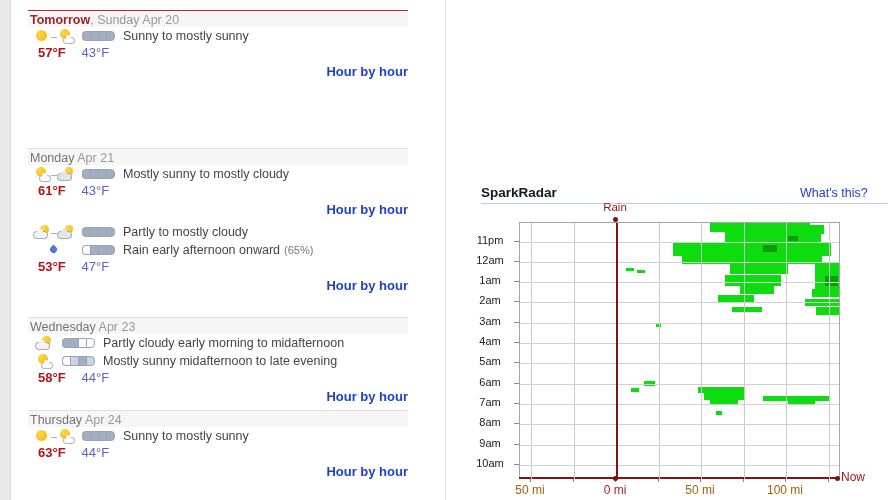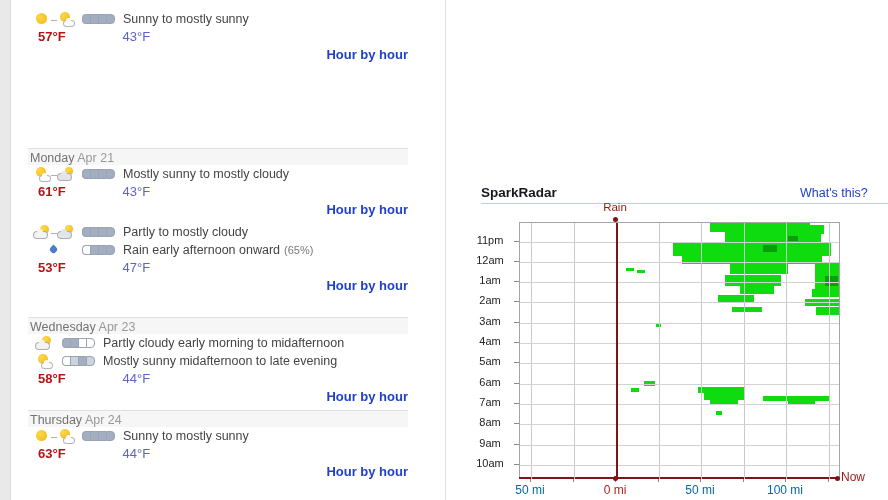--- a/index.html
+++ b/index.html
@@ -21,21 +21,21 @@
   .dash{color:#999;font-size:11px;margin:0 1px;}
   .bar{display:inline-flex;flex:none;margin:0 8px 0 6px;}
   .seg{width:7px;height:8px;border:1px solid #98a3b4;border-right:none;}
   .seg:first-child{border-radius:4px 0 0 4px;}
   .seg:last-child{border-radius:0 4px 4px 0;border-right:1px solid #98a3b4;}
   .seg-f{background:#a3aec0;}
   .seg-l{background:#ccd3de;}
   .seg-e{background:#fff;}
   .desc{color:#444;white-space:nowrap;}
   .note{color:#777;font-size:11px;margin-left:4px;}
-  .temps{height:16px;padding-left:10px;display:flex;align-items:center;gap:41px;}
+  .temps{height:16px;padding-left:10px;display:flex;}
   .high{color:#b31414;font-weight:700;font-size:13px;margin-right:16px;}
   .low{color:#5c63c9;font-size:13px;}
   .hbh{text-align:right;height:16px;padding-top:3px;}
   .hbh a{color:#2040cc;font-size:13px;font-weight:700;text-decoration:none;cursor:pointer;}
 
   
   .wicon{position:relative;display:inline-block;width:16px;height:14px;flex:none;}
   .sunball{position:absolute;border-radius:50%;background:radial-gradient(circle at 35% 35%,#ffd84a,#f1b60a);}
   .icon-sun .sunball{width:11px;height:11px;left:2px;top:1px;}
   .icon-mostly-sunny .sunball{width:10px;height:10px;left:2px;top:0;}
@@ -55,34 +55,35 @@
   .radar-rule{position:absolute;left:481px;top:203px;width:407px;height:1px;background:#c3cde0;}
   .radar-chart{position:absolute;left:519px;top:222px;width:319px;height:256px;border:1px solid #a5a5a5;border-bottom:none;background:#fff;overflow:hidden;}
   .vgrid{position:absolute;top:0;width:1px;height:256px;background:#c9c9c9;z-index:3;}
   .hgrid{position:absolute;left:0;width:319px;height:1px;background:#d2d2d2;z-index:3;}
   .blob{position:absolute;background:#0fdc0f;z-index:2;}
   .blob.dark{background:#0a9e0a;z-index:2;}
   .here-line{position:absolute;top:0;width:1.5px;height:256px;background:#7d1416;z-index:5;}
   .ylab{position:absolute;width:46px;text-align:center;font-size:11px;color:#222;}
   .ytick{position:absolute;width:5px;height:1px;background:#8a8a8a;}
   .xtick{position:absolute;width:1px;height:3px;background:#8a8a8a;}
-  .xlab{position:absolute;width:60px;text-align:center;font-size:12px;color:#0369a1;}
+  .xlab{position:absolute;width:60px;text-align:center;font-size:12px;color:#a16207;}
   .xlab.accent{color:#b32020;}
   .axis-red{position:absolute;left:519px;top:477px;width:320px;height:1.5px;background:#7d1416;}
   .red-dot{position:absolute;width:5px;height:5px;border-radius:50%;background:#7d1416;z-index:6;}
   .here-label{position:absolute;width:50px;text-align:center;font-size:11.5px;color:#9e1414;}
   .now-label{position:absolute;font-size:12px;color:#9e1414;}
 </style>
 </head>
 <body>
 
 <div class="page">
   <div class="left-strip"></div>
   <div class="forecast-panel">
       <section class="day first" style="top: 10px;">
+        <div class="day-head"><span class="day-name">Tomorrow</span><span class="day-date">, Sunday Apr 20</span></div>
         <div class="frow">
           <span class="icons" style="width: 44px;">
             <span class="wicon icon-sun">
               <span class="sunball"></span>
             </span>
             <span class="dash">–</span>
             <span class="wicon icon-mostly-sunny">
               <span class="sunball"></span>
               <span class="cloudlet"></span>
             </span>

